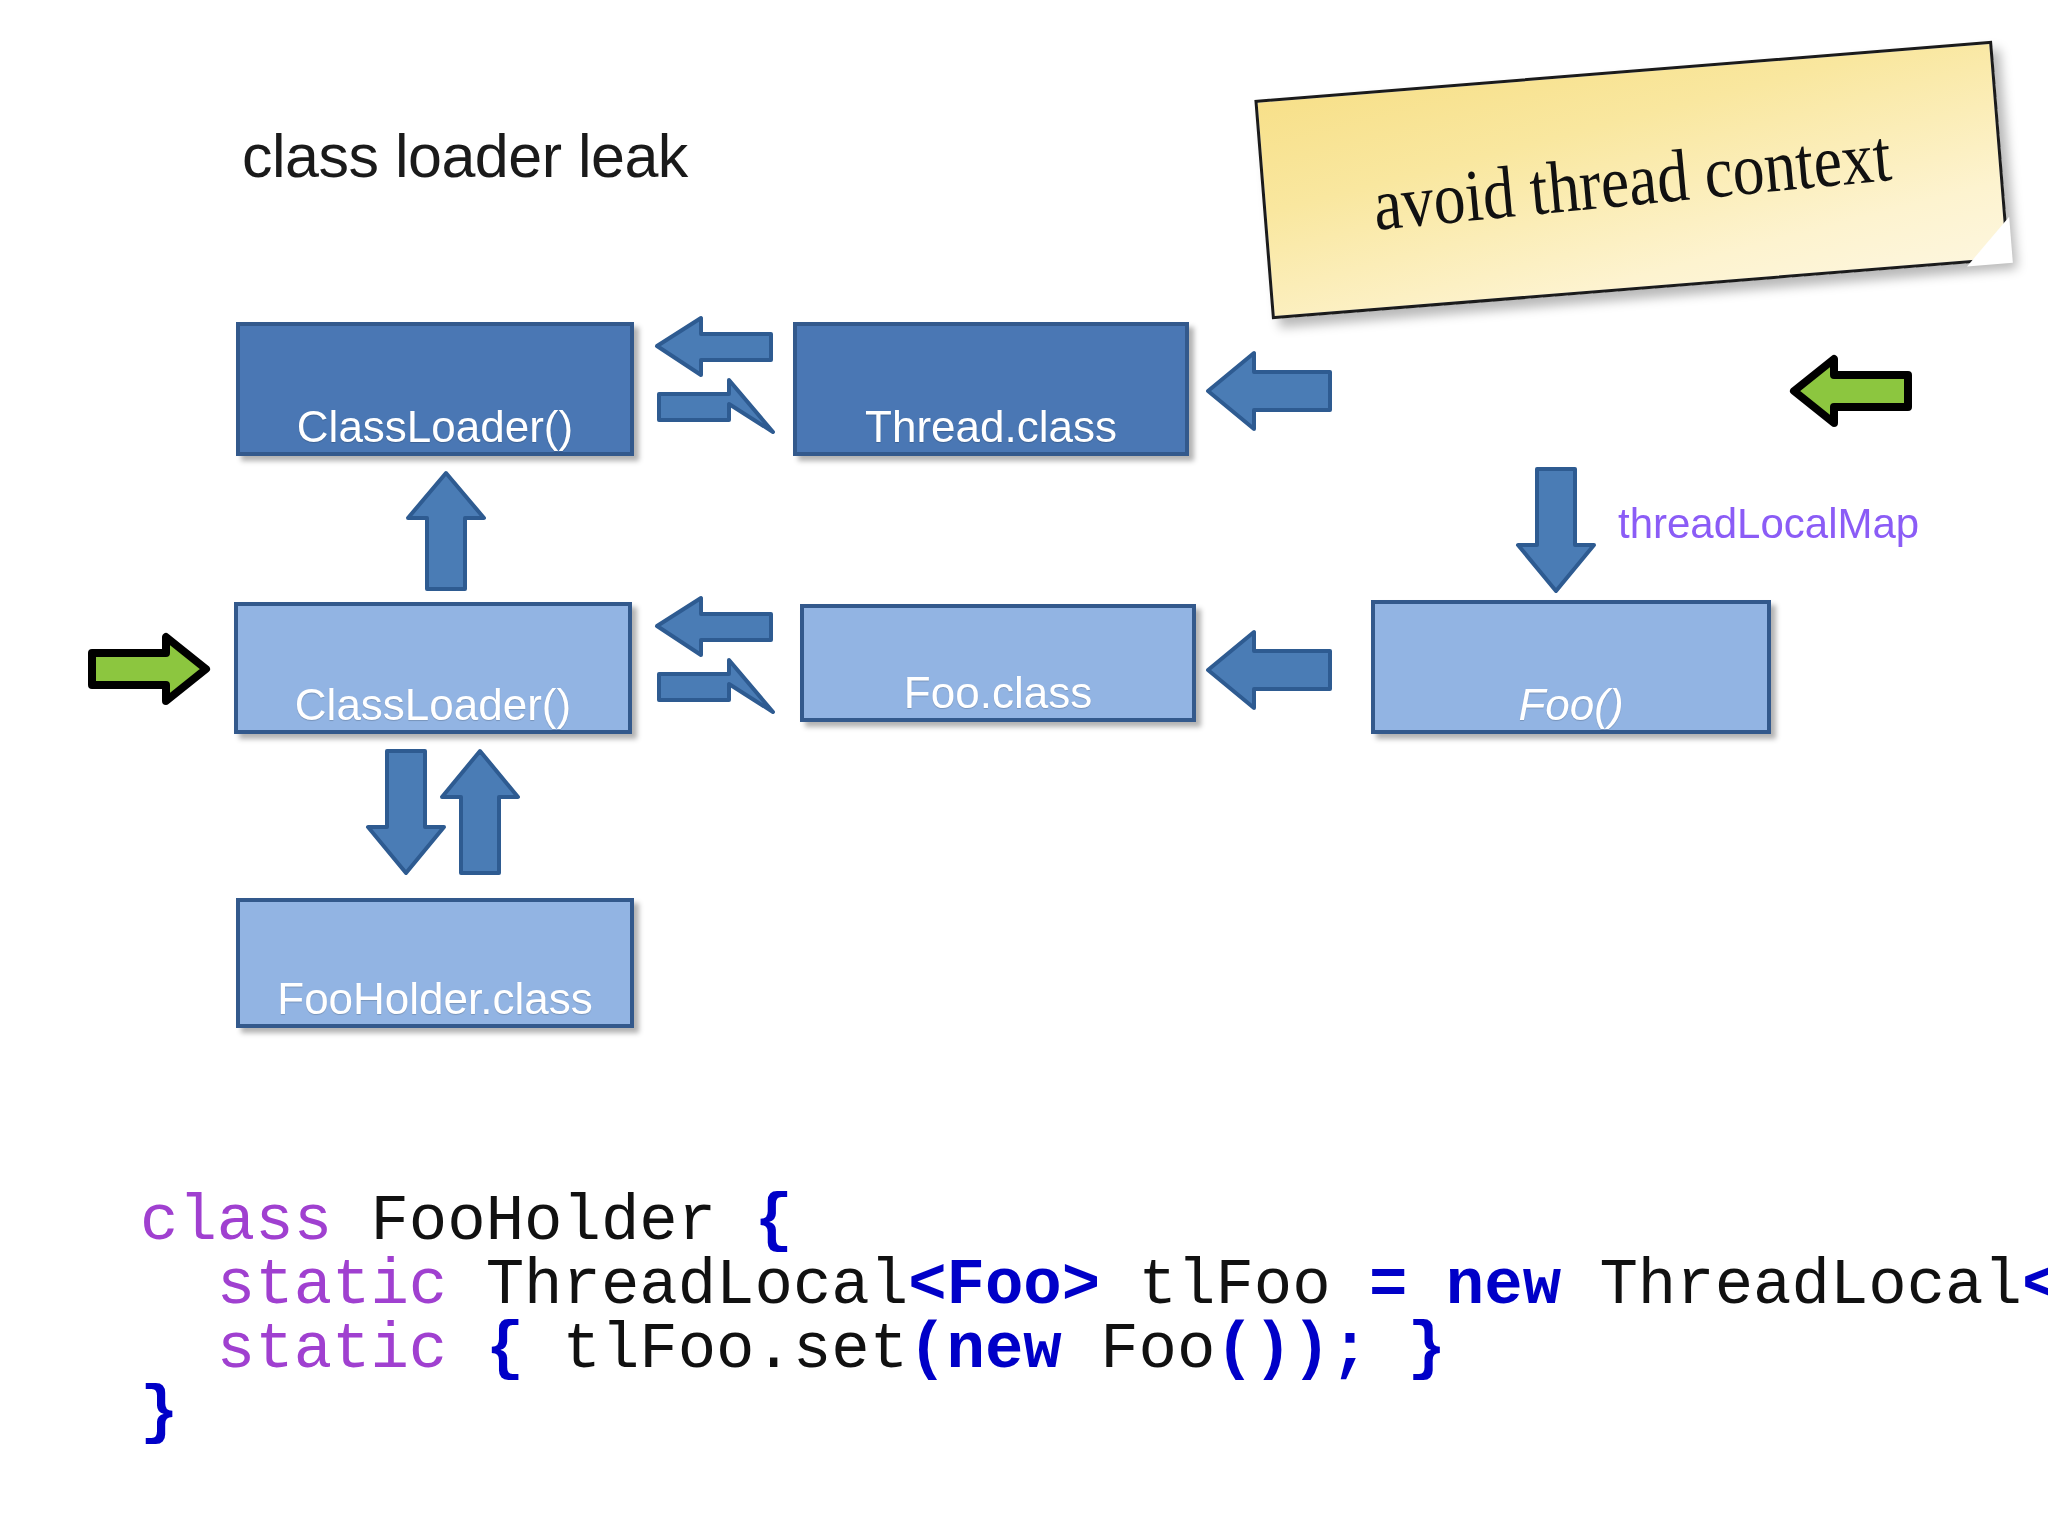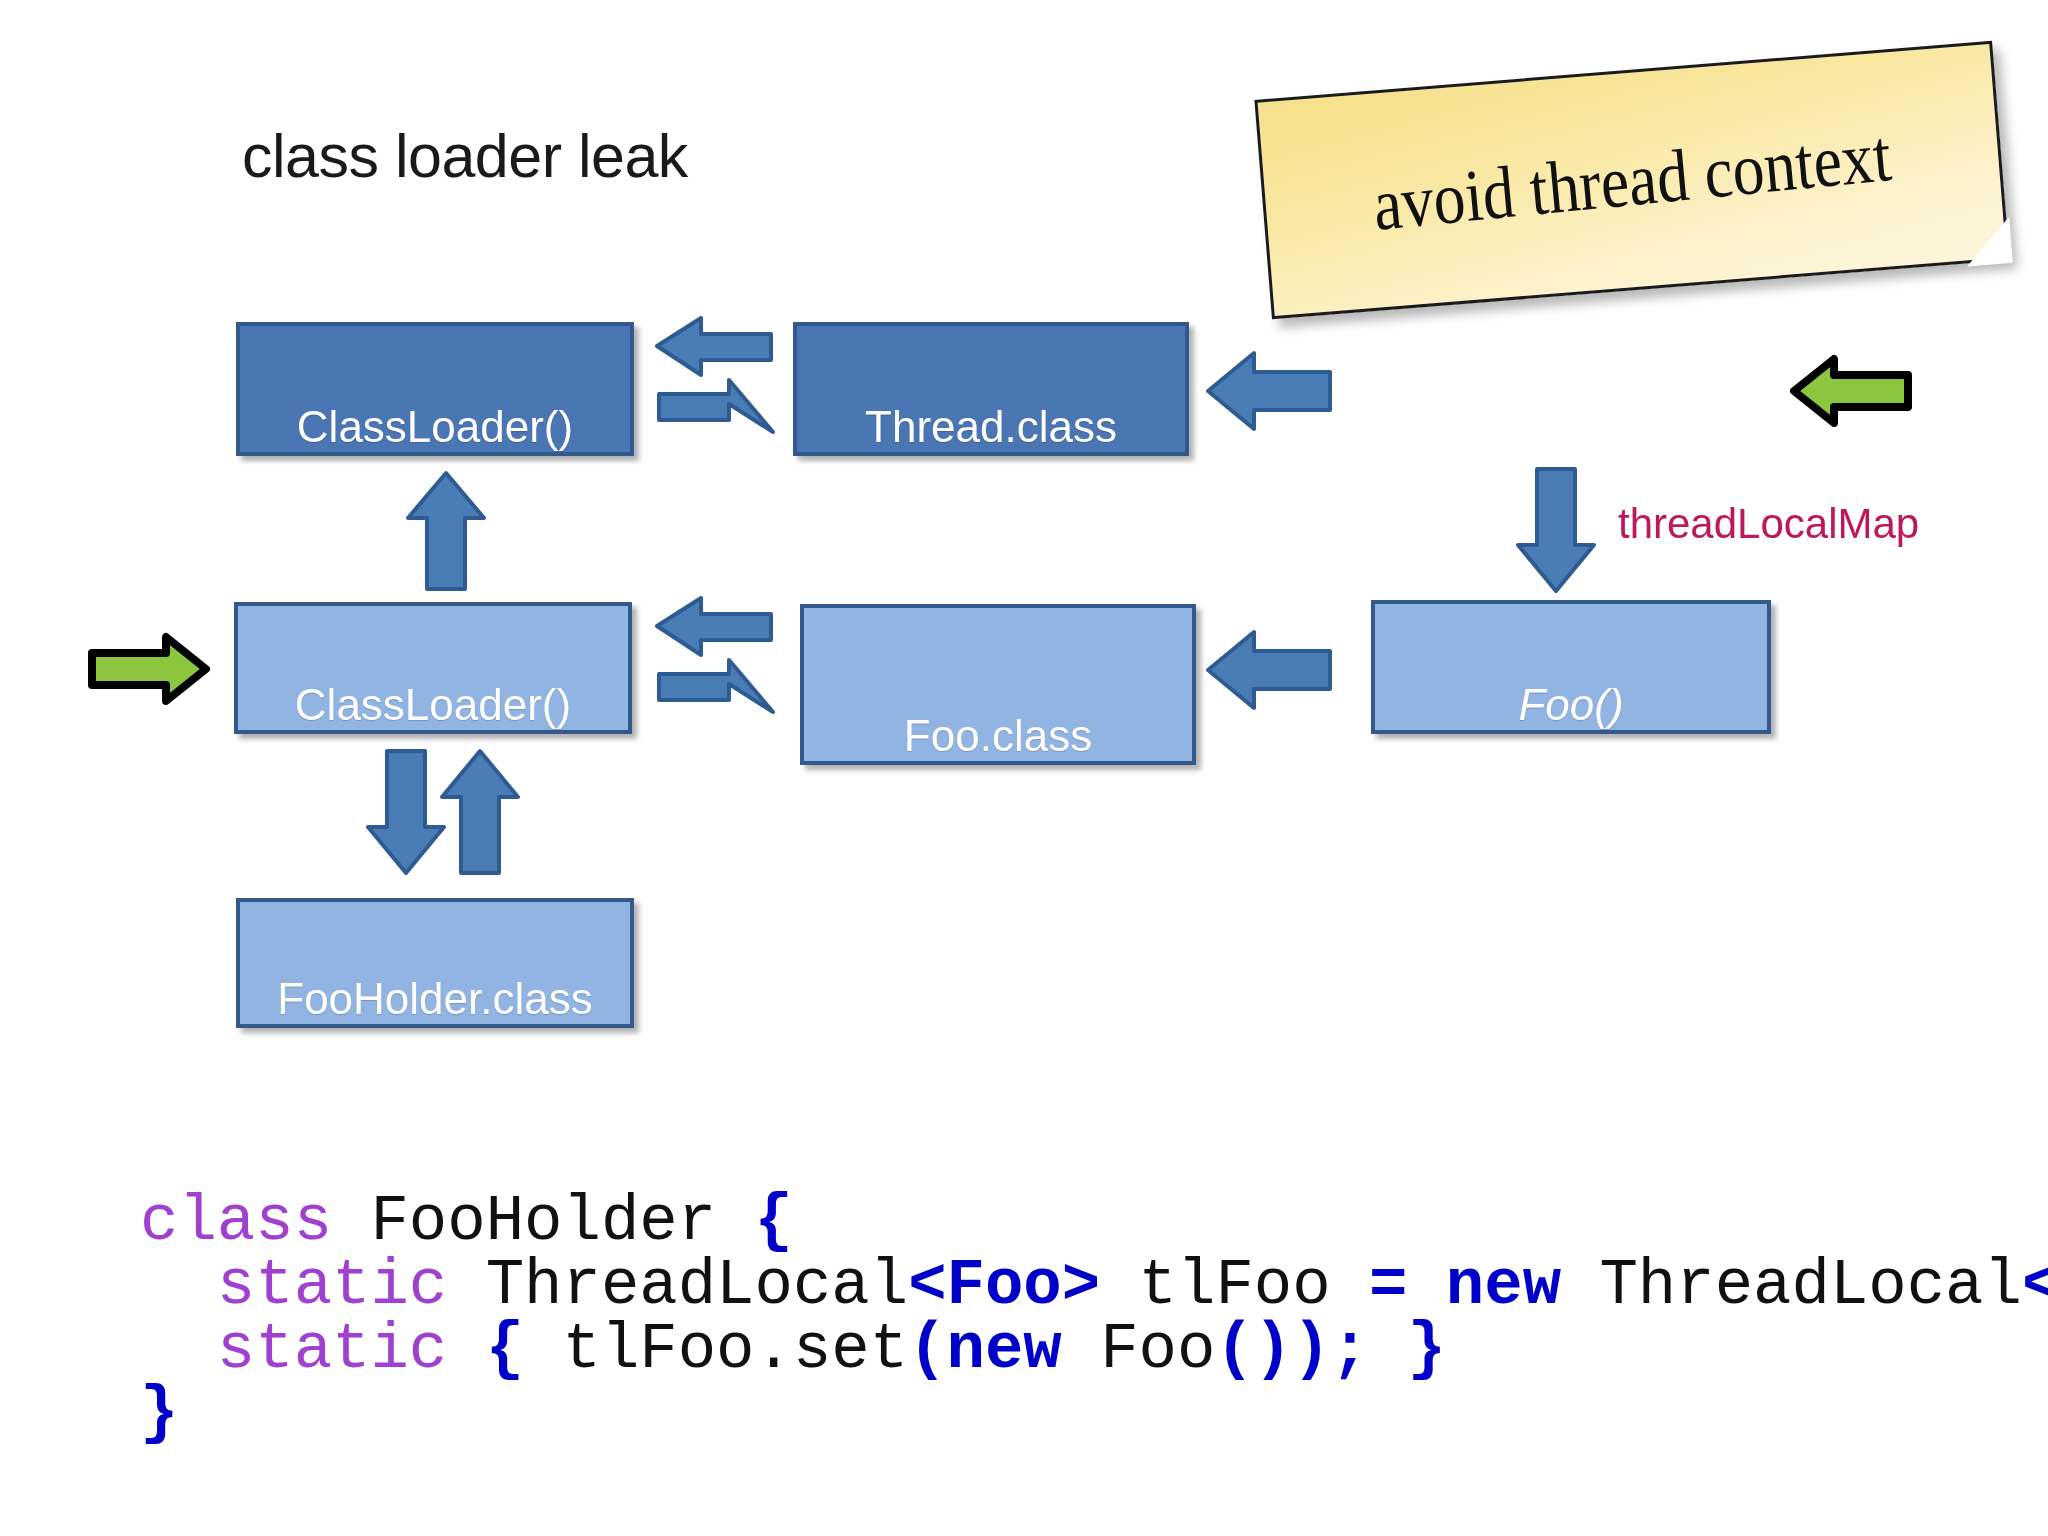--- a/index.html
+++ b/index.html
@@ -66,21 +66,21 @@
   .box.dark{background:#4a77b4;}
   .box.light{background:#92b4e3;}
 
   
   .barrow{position:absolute;}
   .barrow svg{display:block;overflow:visible;}
 
   
   .plainlabel{
     position:absolute;
-    font-size:42px;color:#be185d;white-space:nowrap;
+    font-size:42px;color:#8b5cf6;white-space:nowrap;
   }
 
   
   #code{
     position:absolute;left:140px;top:1190px;
     font-family:"Liberation Mono", monospace;
     font-size:64px;
     line-height:64px;
     color:#111111;
     white-space:pre;
@@ -145,21 +145,21 @@
   <div class="barrow" style="left:400px;top:470px;width:92px;height:122px;">
     <svg width="92" height="122" viewBox="0 0 92 122">
       <polygon points="46,3 84,48 65,48 65,119 27,119 27,48 8,48" fill="#4a7cb5" stroke="#2e5b91" stroke-width="4" stroke-linejoin="round"></polygon>
     </svg>
   </div>
 
   <div class="box light" style="left:234px;top:602px;width:398px;height:132px;">
     <span>ClassLoader()</span>
   </div>
 
-  <div class="box light" style="left:800px;top:604px;width:396px;height:161px;">
+  <div class="box light" style="left:800px;top:604px;width:396px;height:118px;">
     <span>Foo.class</span>
   </div>
 
   <div class="box light" style="left:1371px;top:600px;width:400px;height:134px;font-style:italic;">
     <span>Foo()</span>
   </div>
 
   <div class="barrow" style="left:655px;top:592px;width:120px;height:150px;">
     <svg width="120" height="150" viewBox="0 0 120 150">
       <polygon points="2,34 46,6 46,22 116,22 116,48 46,48 46,63" fill="#4a7cb5" stroke="#2e5b91" stroke-width="4" stroke-linejoin="round"></polygon>

